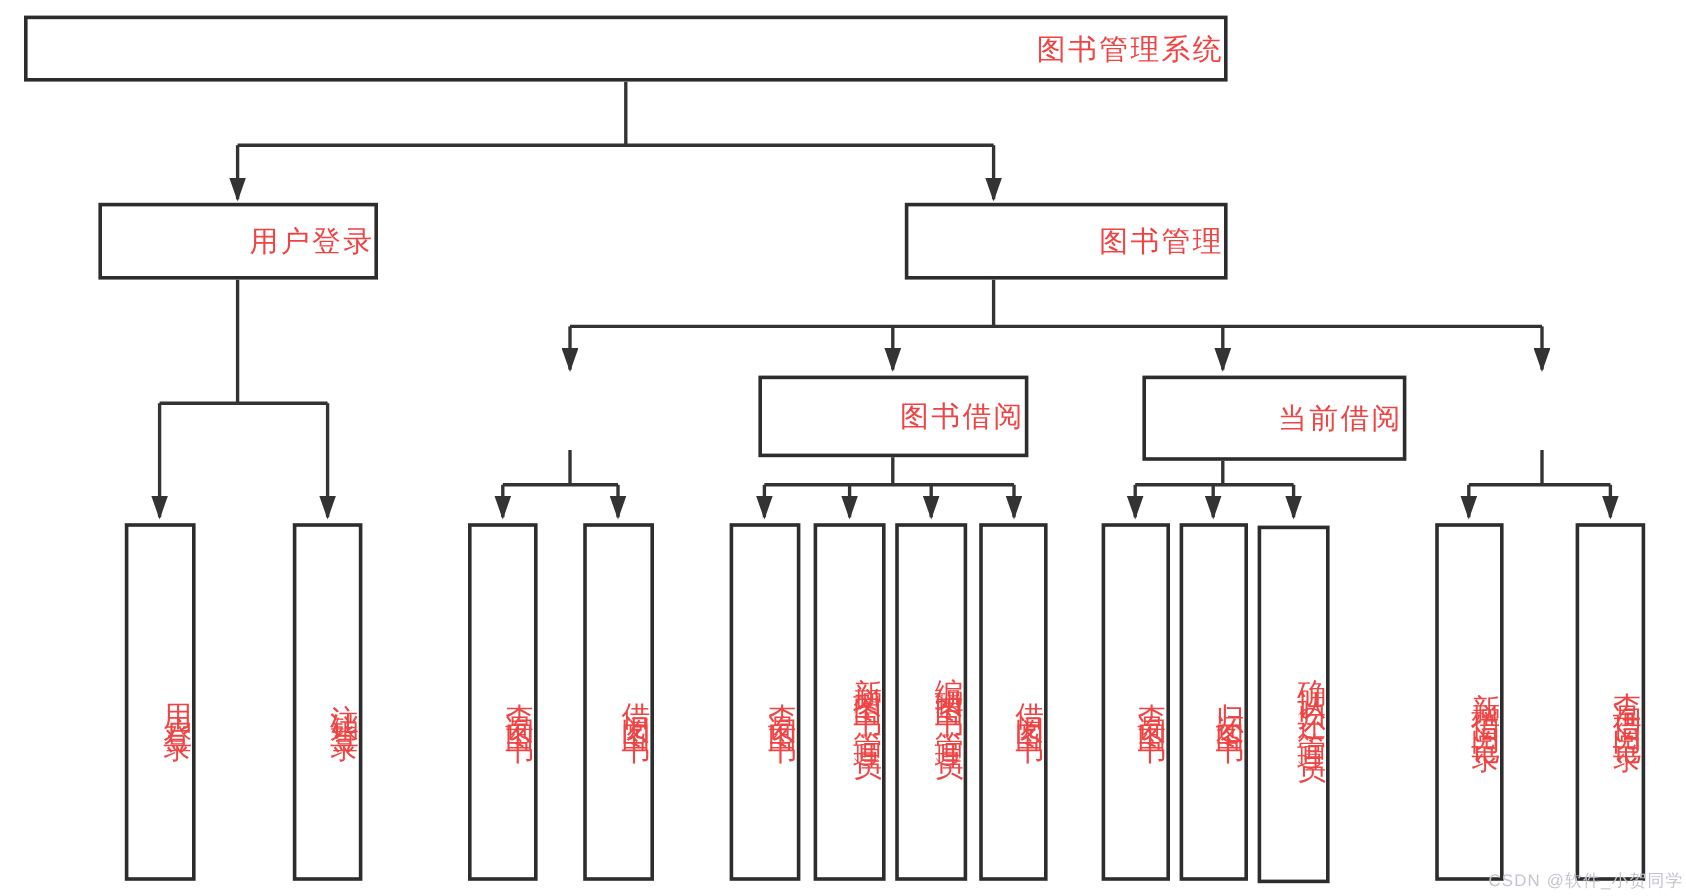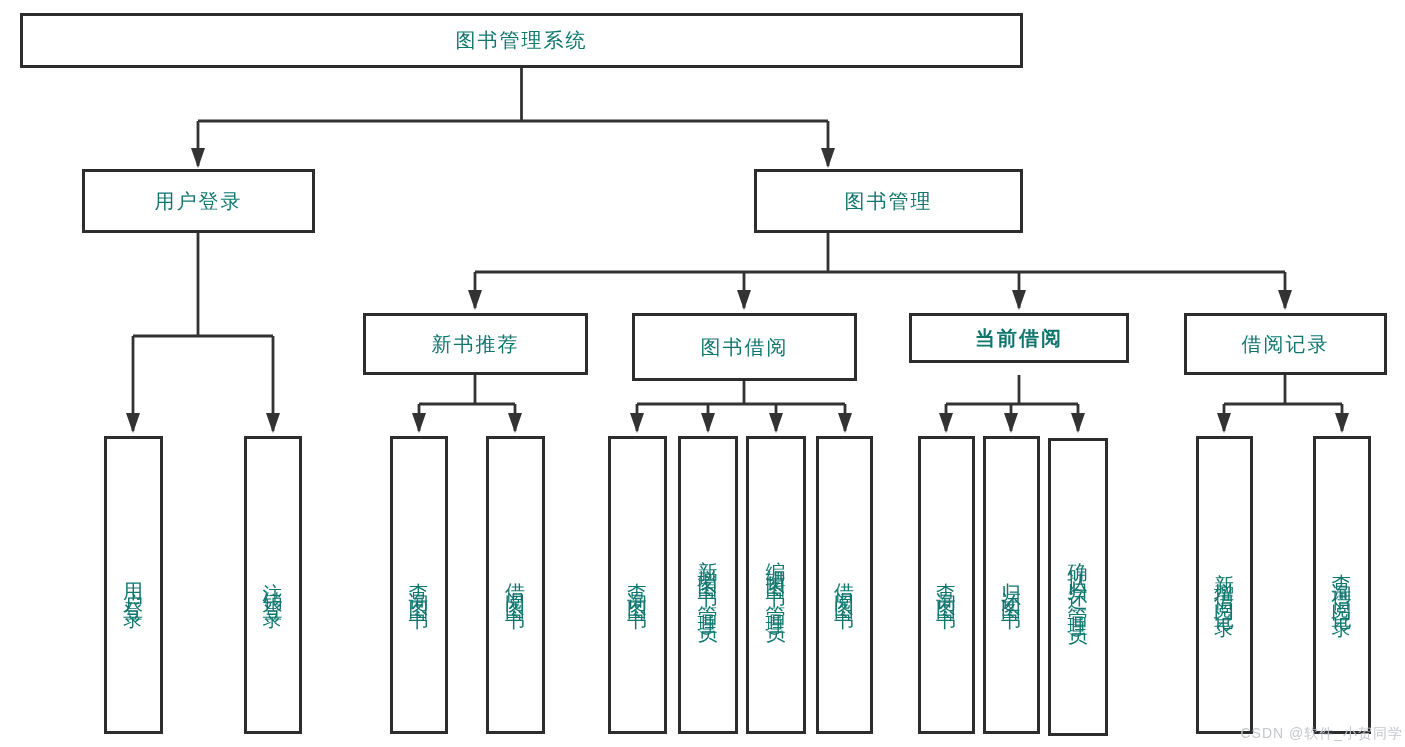--- a/index.html
+++ b/index.html
@@ -17,23 +17,23 @@
     width: 1405px; height: 747px;
     pointer-events: none;
   }
   .box {
     position: absolute;
     box-sizing: border-box;
     border: 3px solid #2d2d2d;
     background: #ffffff;
     display: flex;
     align-items: center;
-    justify-content: center;
-    color: #0f766e;
-    font-size: 20px;
+    justify-content: flex-end;
+    color: #ef4444;
+    font-size: 24px;
     z-index: 1;
   }
   .box.h span {
     letter-spacing: 2px;
     white-space: nowrap;
   }
   .box.v span {
     writing-mode: vertical-rl;
     text-orientation: mixed;
     letter-spacing: 9px;
@@ -118,31 +118,25 @@
     <span>图书管理系统</span>
   </div>
 
   <div class="box h" style="left:82px; top:169px; width:233px; height:64px;">
     <span>用户登录</span>
   </div>
   <div class="box h" style="left:754px; top:169px; width:269px; height:64px;">
     <span>图书管理</span>
   </div>
 
-  <div class="box h" style="left:363px; top:313px; width:225px; height:62px;">
-    <span>新书推荐</span>
-  </div>
   <div class="box h" style="left:632px; top:313px; width:225px; height:68px;">
     <span>图书借阅</span>
   </div>
-  <div class="box h" style="left:909px; top:313px; width:220px; height:50px;font-weight:bold;">
+  <div class="box h" style="left:952px; top:313px; width:220px; height:71px;">
     <span>当前借阅</span>
-  </div>
-  <div class="box h" style="left:1184px; top:313px; width:203px; height:62px;">
-    <span>借阅记录</span>
   </div>
 
   <div class="box v" style="left:104px; top:436px; width:59px; height:298px;">
     <span>用户登录</span>
   </div>
   <div class="box v" style="left:244px; top:436px; width:58px; height:298px;">
     <span>注销登录</span>
   </div>
 
   <div class="box v" style="left:390px; top:436px; width:58px; height:298px;">

